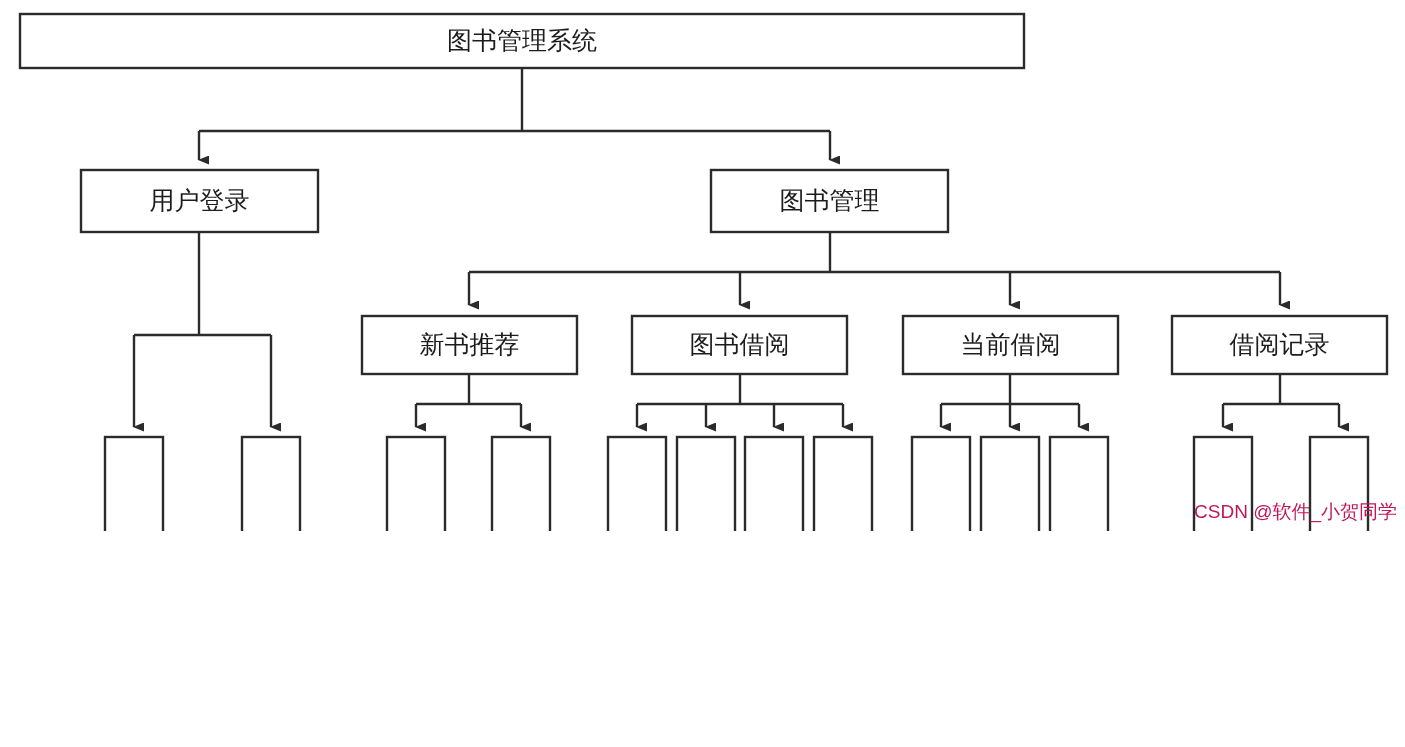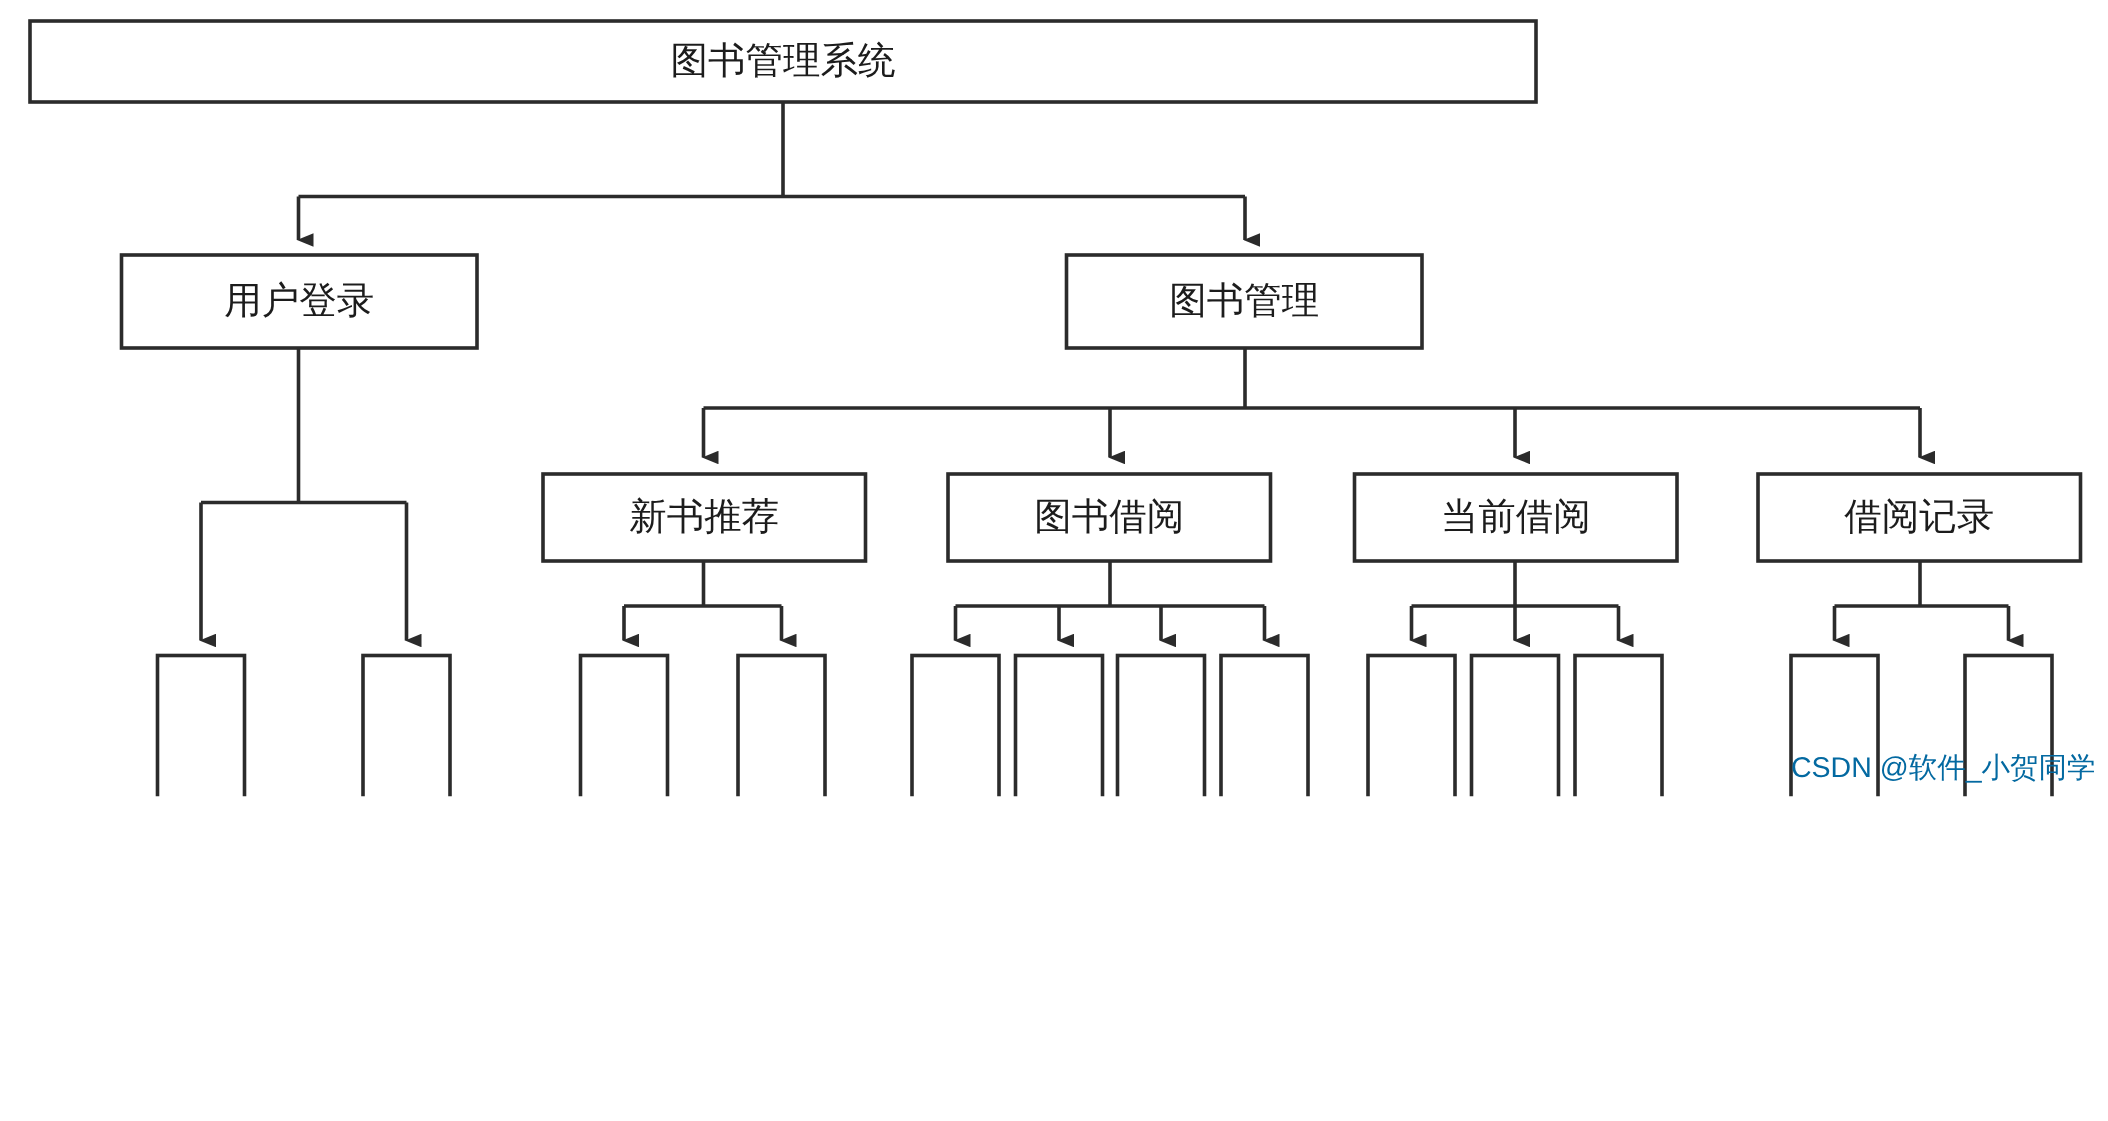--- a/index.html
+++ b/index.html
@@ -55,21 +55,21 @@
     stroke: #2b2b2b;
     stroke-width: 2.4;
     fill: none;
   }
   .watermark {
     position: absolute;
     right: 8px;
     bottom: 6px;
     font-family: "Liberation Sans", "DejaVu Sans", sans-serif;
     font-size: 19px;
-    color: #0369a1;
+    color: #be185d;
     white-space: nowrap;
   }
 </style>
 </head>
 <body>
 
 <div id="diagram-root">
 
   <svg class="flow" viewBox="0 0 1405 747">
     <defs>

